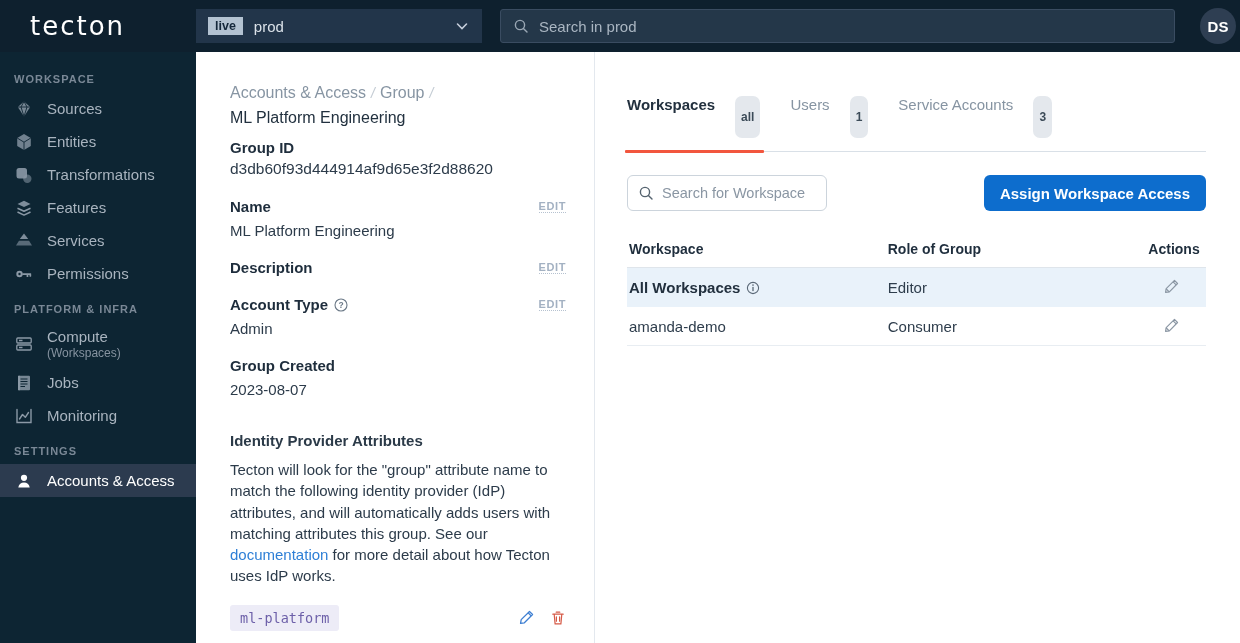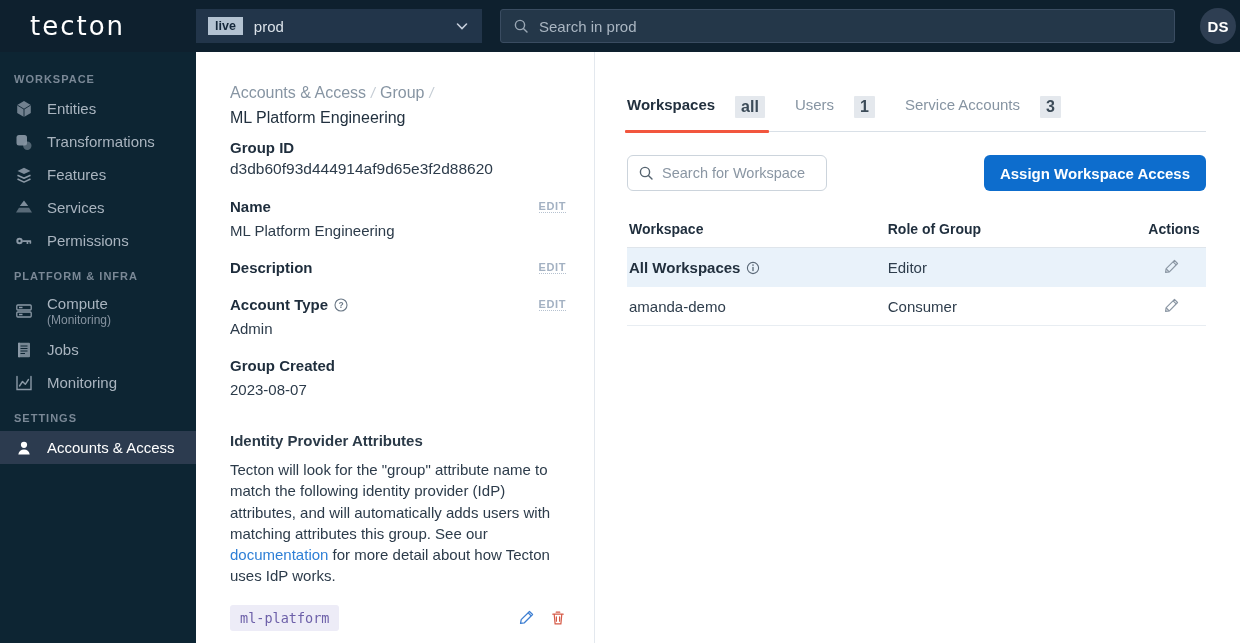--- a/index.html
+++ b/index.html
@@ -68,22 +68,22 @@
   .trash-red { color:#d65a47; display:flex; cursor:pointer; }
 
   
   .panel { flex:1; padding:44px 34px 0 32px; background:#fff; }
   .tabs { display:flex; gap:30px; border-bottom:1px solid #d9e0e7; }
   .tab { display:flex; align-items:flex-start; gap:20px; padding-bottom:13px; font-size:15px;
          color:#8694a2; cursor:pointer; position:relative; }
   .tab.active { color:#22303e; font-weight:700; }
   .tab.active::after { content:""; position:absolute; left:-2px; right:-4px; bottom:-2px;
                        height:3px; background:#f2563e; border-radius:1px; }
-  .tab-badge { background:#e4e8ed; color:#3c4b58; font-size:16px; font-weight:700;
-               padding:2px 6px; border-radius:1px; }
+  .tab-badge { background:#e4e8ed; color:#3c4b58; font-size:12px; font-weight:700;
+               padding:14px 6px; border-radius:7px; }
   .toolbar { display:flex; justify-content:space-between; align-items:center; margin-top:23px; }
   .panel-search { width:200px; height:36px; border:1px solid #ccd4dc; border-radius:6px;
                   display:flex; align-items:center; gap:8px; padding:0 10px; }
   .panel-search svg { color:#55636f; flex-shrink:0; }
   .panel-search input { border:none; outline:none; font-size:14.5px; width:100%;
                         color:#2c3b4a; font-family:inherit; }
   .panel-search input::placeholder { color:#8a96a3; }
   .assign-btn { background:#0d6dcd; color:#fff; border:none; border-radius:6px; height:36px;
                 padding:0 16px; font-size:15px; font-weight:700; cursor:pointer;
                 font-family:inherit; }
@@ -128,20 +128,29 @@
   </div>
 
   <div class="avatar">DS</div>
 </header>
 
 <div class="main">
 
   <nav class="sidebar">
     <div class="sec-label">WORKSPACE</div>
 
+    <div class="item">
+      <span class="icn">
+        <svg width="20" height="20" viewBox="0 0 20 20">
+            <path d="M10 2.5L16.2 8 10 17.5 3.8 8z" fill="currentColor" opacity=".85"></path>
+            <path d="M3.8 8h12.4M10 2.5L7 8l3 9.5L13 8z" fill="none" stroke="#0d2533" stroke-width=".9"></path>
+          </svg>
+      </span>
+      <span>Sources</span>
+    </div>
 
     <div class="item">
       <span class="icn">
         <svg width="20" height="20" viewBox="0 0 20 20">
             <path d="M10 2l6.8 3.9v8.2L10 18l-6.8-3.9V5.9z" fill="currentColor" opacity=".8"></path>
             <path d="M10 10.2L3.2 6M10 10.2l6.8-4.2M10 10.2V18" fill="none" stroke="#0d2533" stroke-width=".9"></path>
           </svg>
       </span>
       <span>Entities</span>
     </div>
@@ -196,21 +205,21 @@
     <div class="item">
       <span class="icn">
         <svg width="20" height="20" viewBox="0 0 20 20" fill="none" stroke="currentColor" stroke-width="1.3">
             <rect x="2.8" y="4" width="14.4" height="5" rx="1"></rect>
             <rect x="2.8" y="11" width="14.4" height="5" rx="1"></rect>
             <path d="M5 6.5h3.5M5 13.5h3.5" stroke-width="1.5"></path>
           </svg>
       </span>
       <span>
         <div>Compute</div>
-        <div class="sub">(Monitoring)</div>
+        <div class="sub">(Workspaces)</div>
       </span>
     </div>
 
     <div class="item">
       <span class="icn">
         <svg width="20" height="20" viewBox="0 0 20 20">
             <rect x="4" y="2.8" width="12" height="14.4" rx="1" fill="currentColor" opacity=".85"></rect>
             <path d="M6.5 6h7M6.5 8.5h7M6.5 11h7M6.5 13.5h4.5" stroke="#0d2533" stroke-width="1"></path>
             <rect x="4" y="2.8" width="2" height="14.4" fill="currentColor"></rect>
           </svg>

